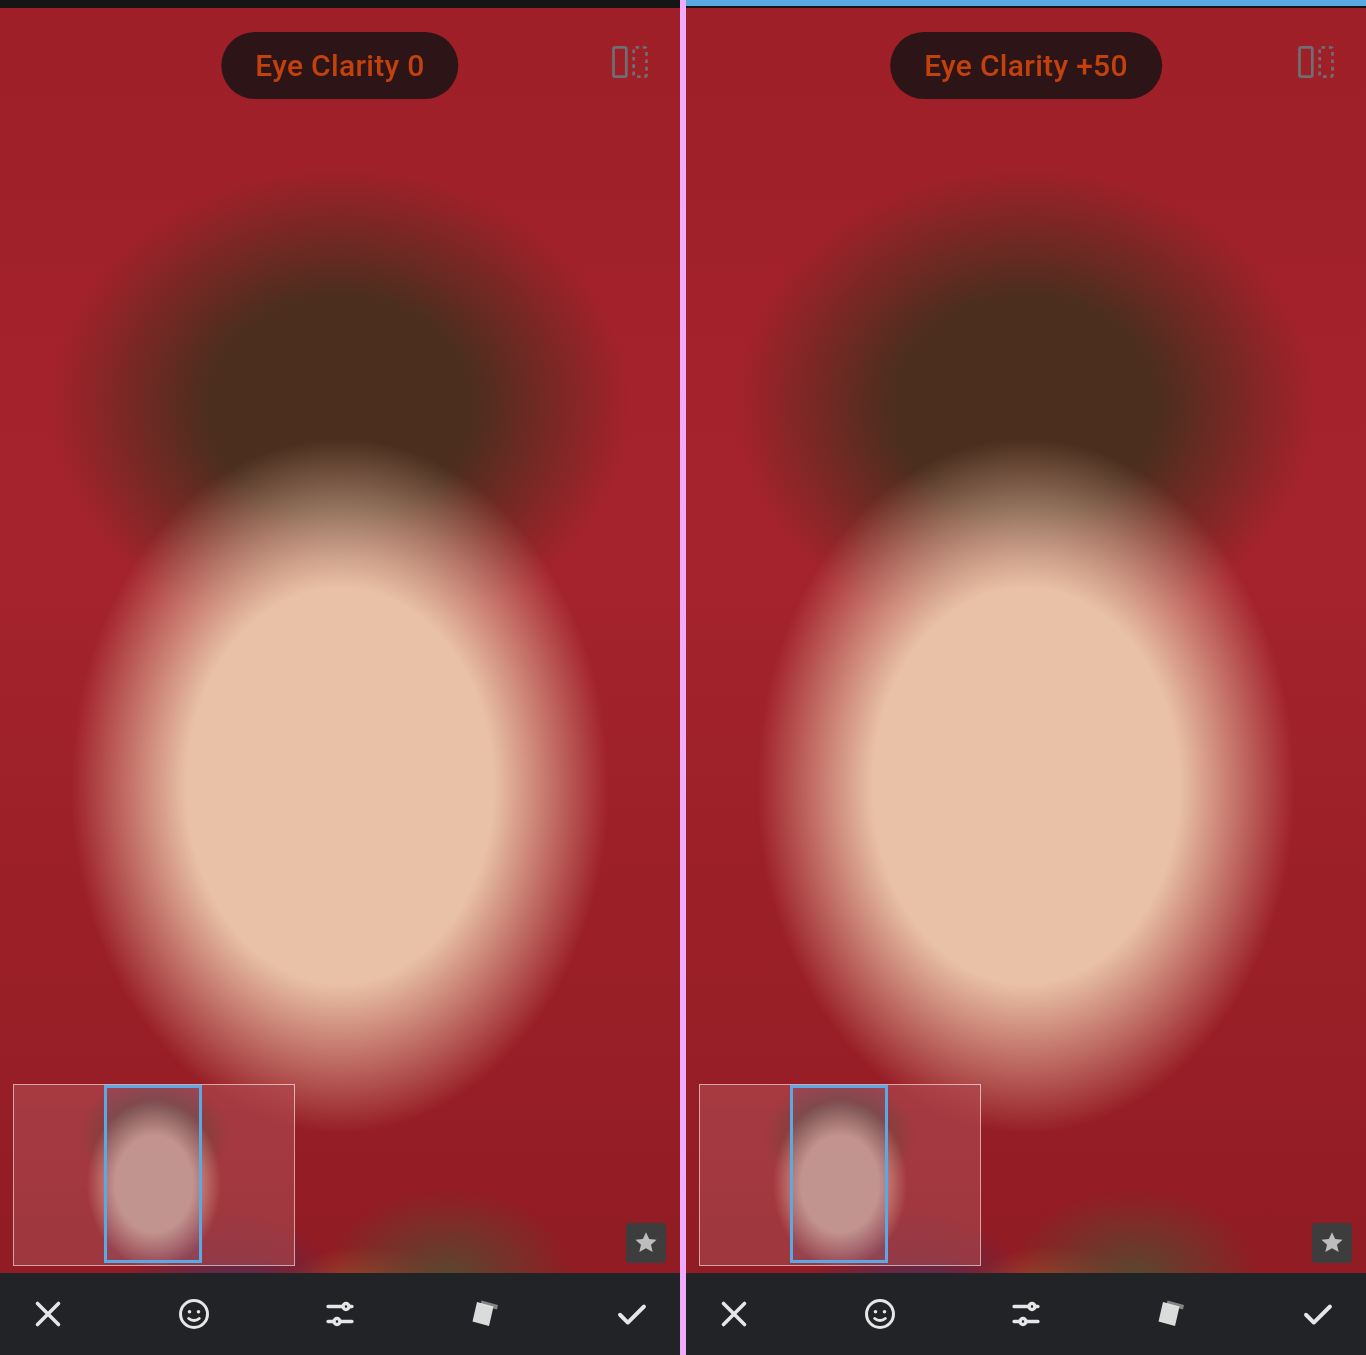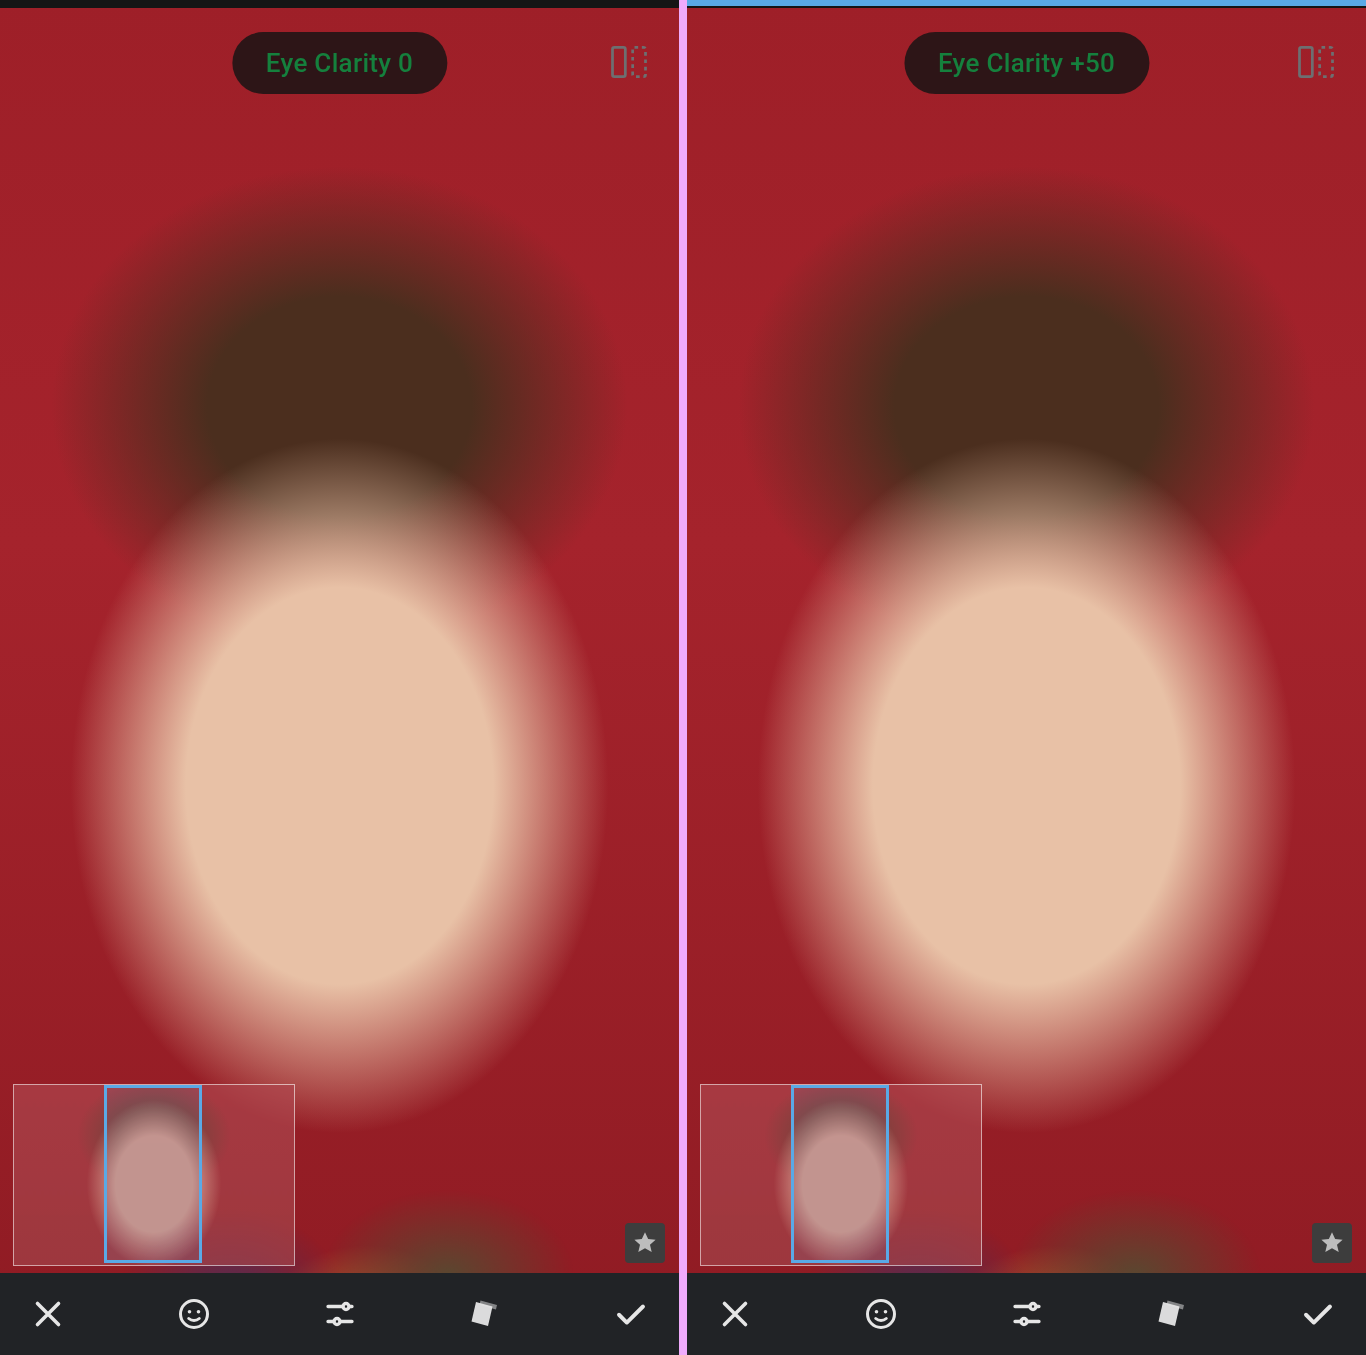--- a/index.html
+++ b/index.html
@@ -56,22 +56,22 @@
     position:absolute;
     left:0; right:0; top:0; height:6px;
     background:#5aa9e6;
   }
   .badge {
     position: absolute;
     top: 32px;
     left: 50%;
     transform: translateX(-50%);
     background: rgba(20,20,20,0.82);
-    color: #15803d;
-    font-size: 26px;
+    color: #c2410c;
+    font-size: 30px;
     font-weight: 500;
     padding: 16px 34px;
     border-radius: 40px;
     white-space: nowrap;
     letter-spacing: .3px;
   }
   .compare-icon {
     position: absolute;
     top: 40px;
     right: 28px;
@@ -135,21 +135,21 @@
     box-sizing: border-box;
   }
   .tb-btn {
     width: 52px; height: 52px;
     display:flex; align-items:center; justify-content:center;
     color:#e6e6e6;
     cursor:pointer;
   }
   .tb-btn svg{ width:36px; height:36px; display:block; }
 
-  .panel + .panel { border-left: 8px solid #f0abfc; }
+  .panel + .panel { border-left: 6px solid #f0abfc; }
 
 </style>
 </head>
 <body>
 
 <div class="root">
 
   <div class="panel left">
     <div class="photo"></div>
     <div class="topbar"></div>

